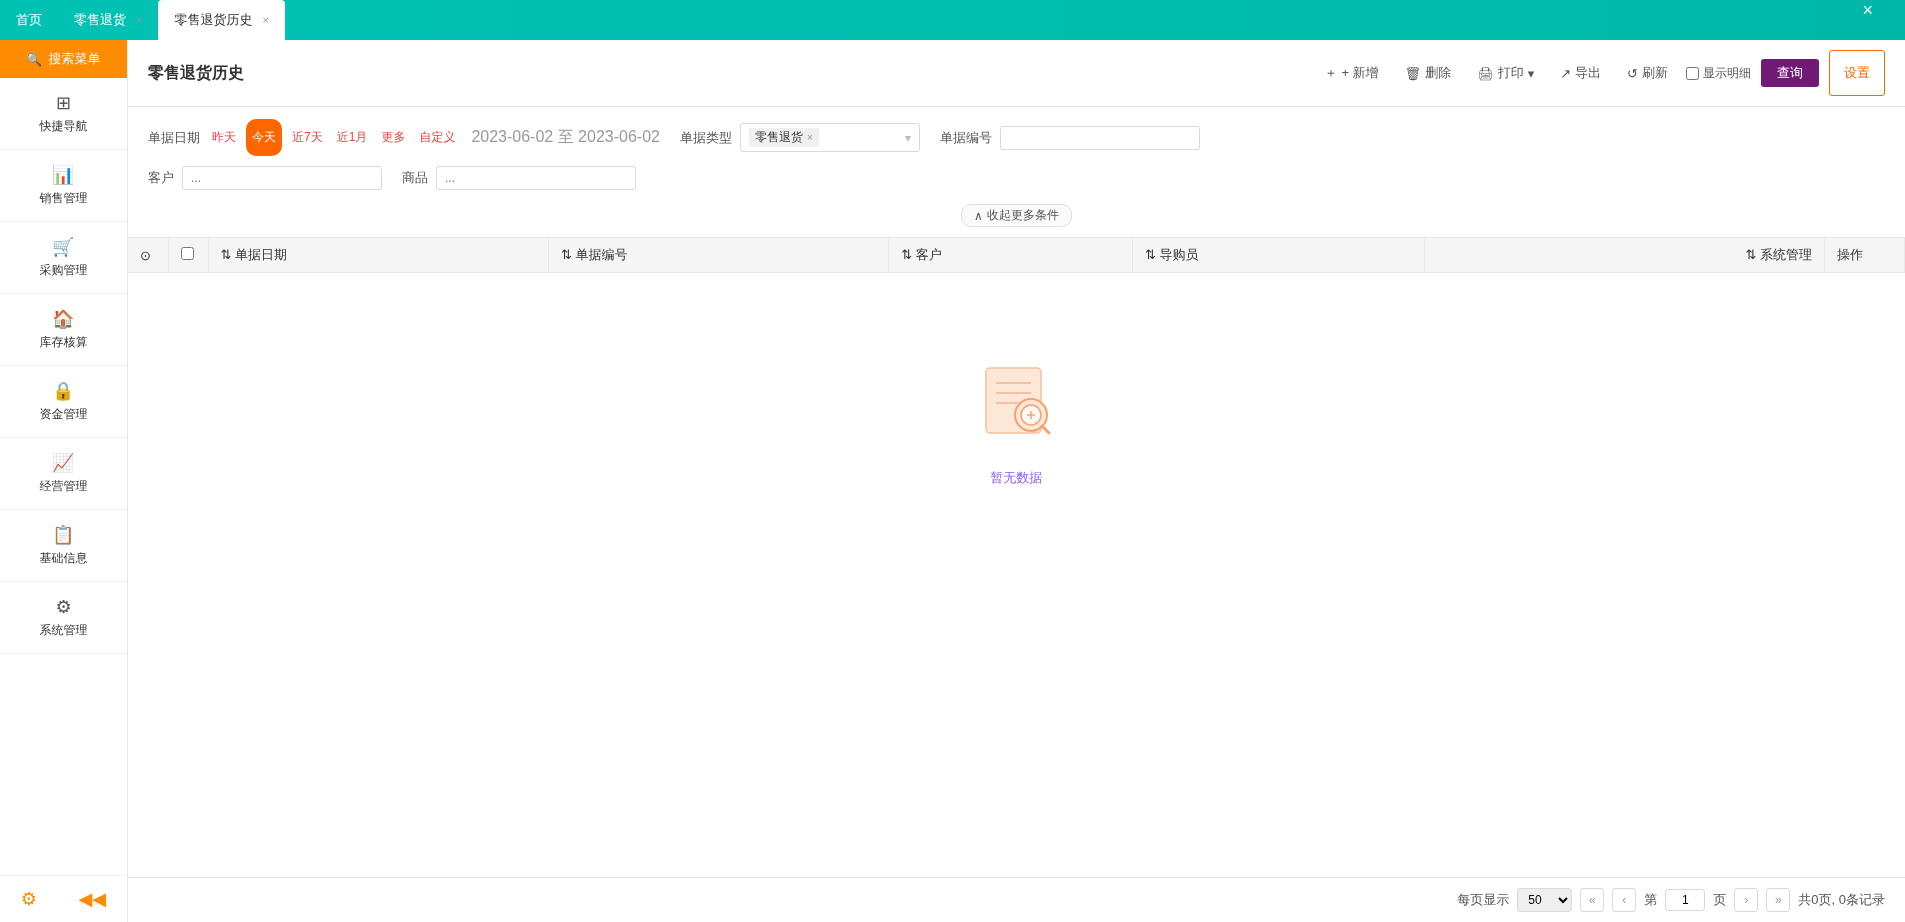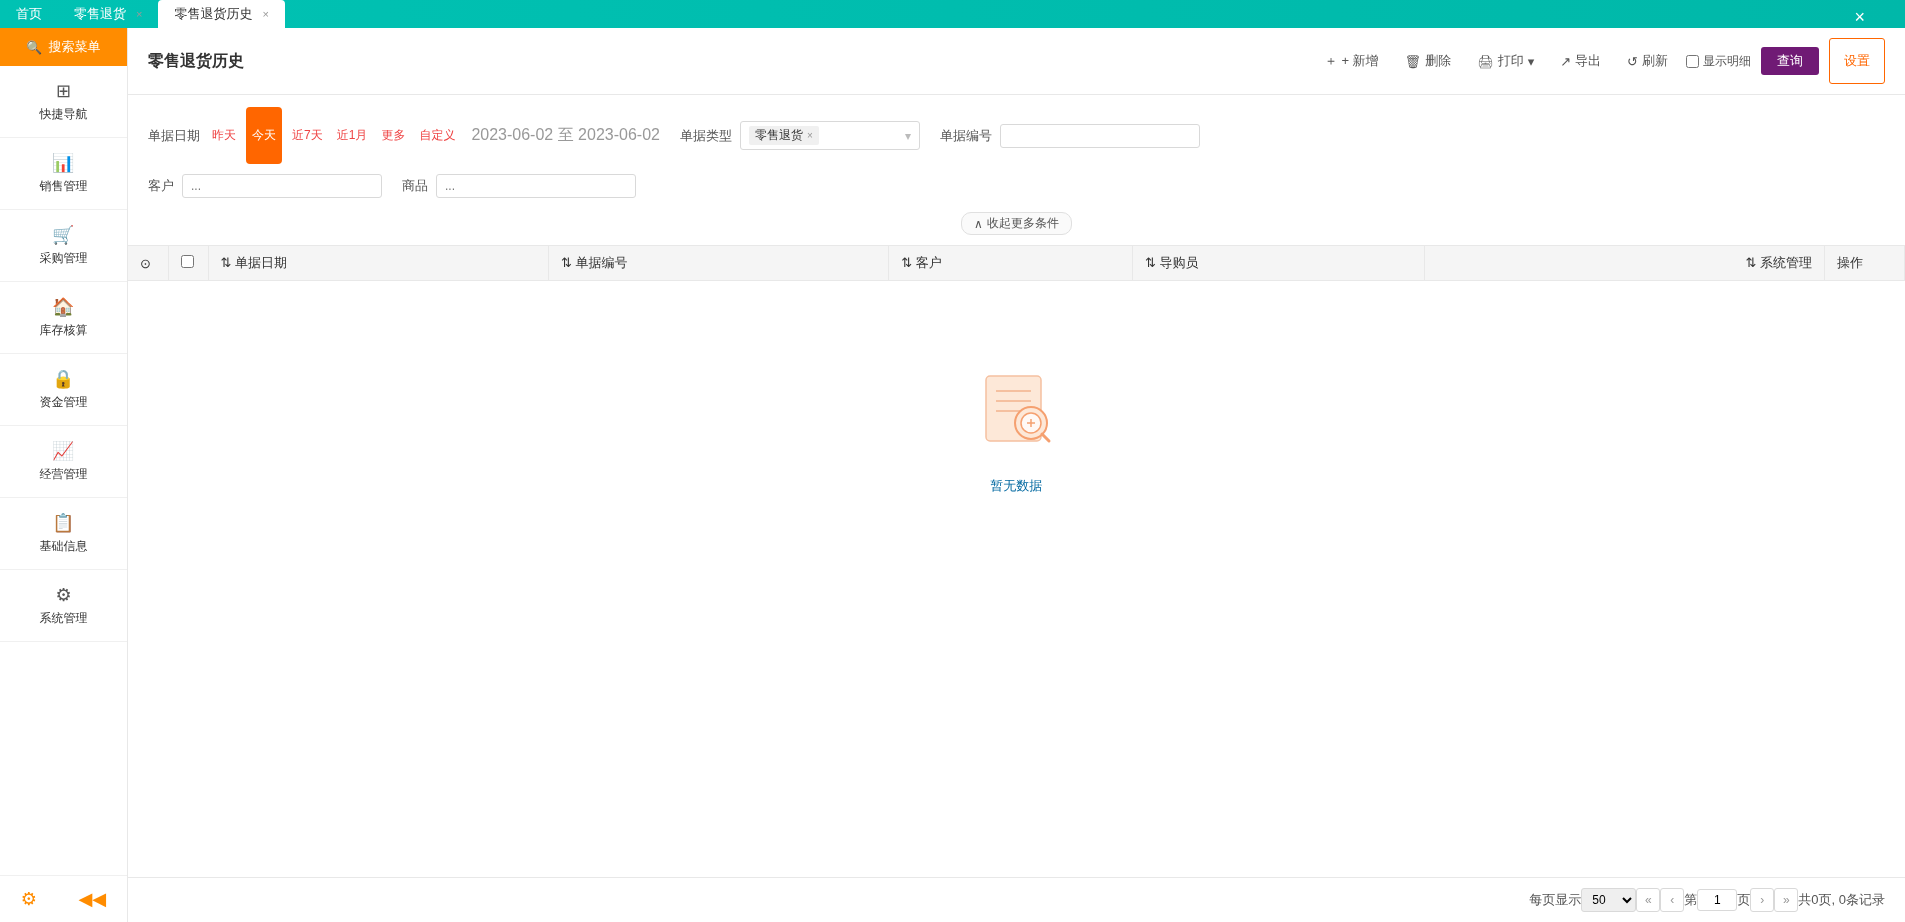--- a/index.html
+++ b/index.html
@@ -1,24 +1,24 @@
 <!DOCTYPE html>
 <html><head>
   <meta charset="utf-8">
   <style>
     * { box-sizing: border-box; margin: 0; padding: 0; font-family: 'Microsoft YaHei', Arial, sans-serif; }
     body { width: 1905px; height: 922px; overflow: hidden; display: flex; flex-direction: column; background: #f5f5f5; }
 
     
     .top-bar {
-      height: 28px;
+      height: 40px;
       background: linear-gradient(90deg, #00c2b3 0%, #00b8a9 100%);
       display: flex;
-      align-items: flex-end;
-      padding: 0 16px 0 0;
+      align-items: flex-start;
+      padding: 0 8px 0 0;
       position: relative;
     }
     .top-bar-tabs {
       display: flex;
       align-items: stretch;
       height: 100%;
       flex: 1;
     }
     .tab-item {
       display: flex;
@@ -213,22 +213,22 @@
       font-size: 12px;
     }
     .date-btn {
       color: #ef4444;
       cursor: pointer;
       padding: 2px 4px;
     }
     .date-btn.active {
       background: #ff6600;
       color: #fff;
-      border-radius: 4px;
-      padding: 20px 6px;
+      border-radius: 10px;
+      padding: 10px 6px;
     }
     .date-range {
       color: #999;
       font-size: 16px;
       margin-left: 6px;
     }
     .filter-select {
       display: flex;
       align-items: center;
       border: 1px solid #d9d9d9;
@@ -316,40 +316,40 @@
       text-align: center;
     }
 
     
     .empty-state {
       display: flex;
       flex-direction: column;
       align-items: center;
       justify-content: flex-start;
       padding: 80px 0 60px 0;
-      color: #0369a1;
+      color: #8b5cf6;
       font-size: 13px;
     }
     .empty-icon {
       width: 100px;
       height: 100px;
       margin-bottom: 16px;
     }
 
     
     .pagination-bar {
       display: flex;
       align-items: center;
       justify-content: flex-end;
       padding: 10px 20px;
       background: #fff;
       border-top: 1px solid #e8e8e8;
       font-size: 13px;
       color: #555;
-      gap: 0;
+      gap: 8px;
     }
     .pagination-select {
       border: 1px solid #d9d9d9;
       border-radius: 3px;
       padding: 3px 6px;
       font-size: 12px;
       cursor: pointer;
     }
     .page-nav-btn {
       width: 24px;

